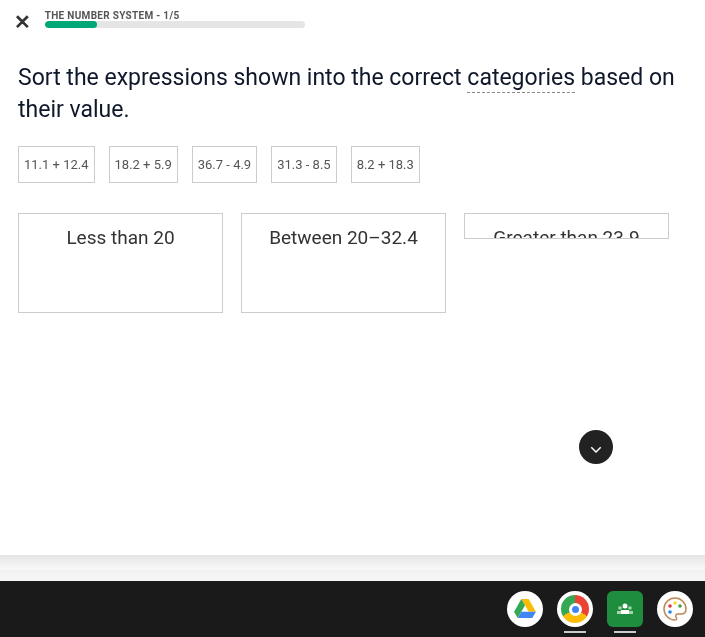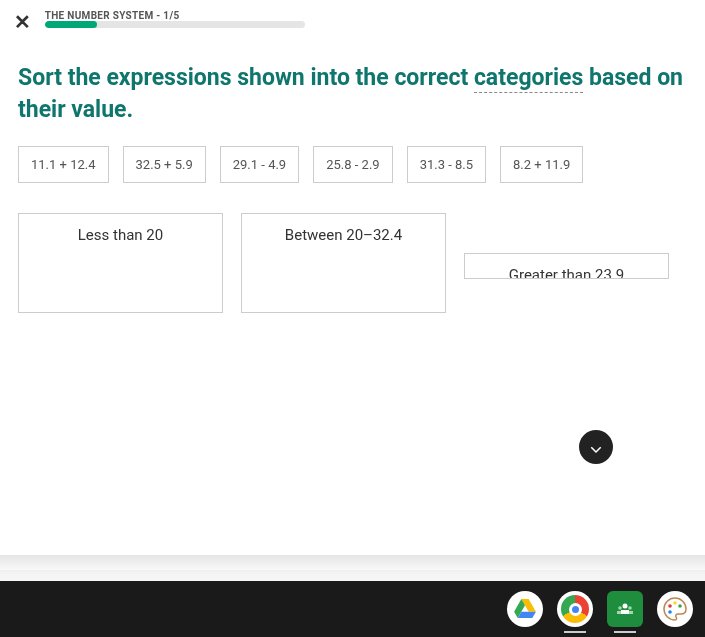--- a/index.html
+++ b/index.html
@@ -51,38 +51,38 @@
       height: 100%;
       width: 20%;
       background: #00a878;
       border-radius: 4px;
     }
     .question-area {
       padding: 20px 18px 10px 18px;
     }
     .question-text {
       font-size: 23px;
-      color: #0f766e;
+      color: #0f172a;
       line-height: 1.4;
-      font-weight: 700;
+      font-weight: 400;
     }
     .underline-word {
       border-bottom: 1px dashed #888;
       padding-bottom: 1px;
     }
     .tiles-area {
       padding: 10px 18px;
       display: flex;
       flex-wrap: wrap;
       gap: 14px;
     }
     .tile {
       border: 1px solid #ccc;
       background: #fff;
-      padding: 10px 12px;
+      padding: 10px 5px;
       font-size: 13px;
       color: #555;
       cursor: grab;
       white-space: nowrap;
     }
     .categories-area {
       padding: 20px 18px 0 18px;
       display: flex;
       flex-wrap: wrap;
       gap: 18px;
@@ -91,24 +91,23 @@
       border: 1px solid #ccc;
       background: #fff;
       width: 205px;
       height: 100px;
       padding: 12px 10px;
       text-align: center;
     }
     .category-box.truncated {
       height: 24px;
       overflow: hidden;
-      margin-top: 40px;
     }
     .category-title {
-      font-size: 15px;
+      font-size: 19px;
       color: #333;
       font-weight: 400;
     }
     .scroll-indicator {
       position: absolute;
       right: 92px;
       top: 430px;
       width: 34px;
       height: 34px;
       border-radius: 50%;
@@ -190,25 +189,24 @@
   </div>
 
   <div class="question-area">
     <p class="question-text">
       <span>Sort the expressions shown into the correct </span><span class="underline-word">categories</span><span> based on their value.</span>
     </p>
   </div>
 
   <div class="tiles-area">
     <div class="tile">11.1 + 12.4</div>
-    <div class="tile">32.5 + 5.9</div>
-    <div class="tile">29.1 - 4.9</div>
-    <div class="tile">25.8 - 2.9</div>
+    <div class="tile">18.2 + 5.9</div>
+    <div class="tile">36.7 - 4.9</div>
     <div class="tile">31.3 - 8.5</div>
-    <div class="tile">8.2 + 11.9</div>
+    <div class="tile">8.2 + 18.3</div>
   </div>
 
   <div class="categories-area">
     <div class="category-box">
       <div class="category-title">Less than 20</div>
     </div>
     <div class="category-box">
       <div class="category-title">Between 20–32.4</div>
     </div>
     <div class="category-box truncated">

